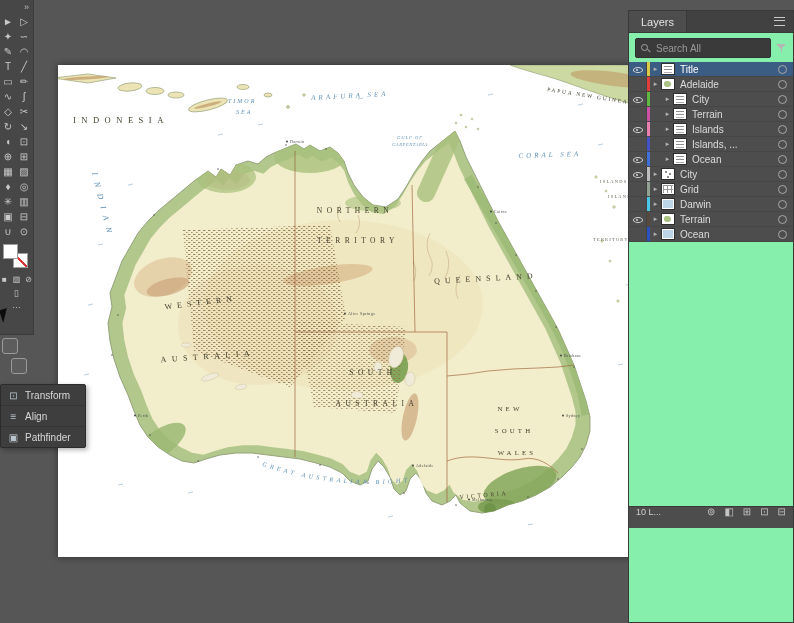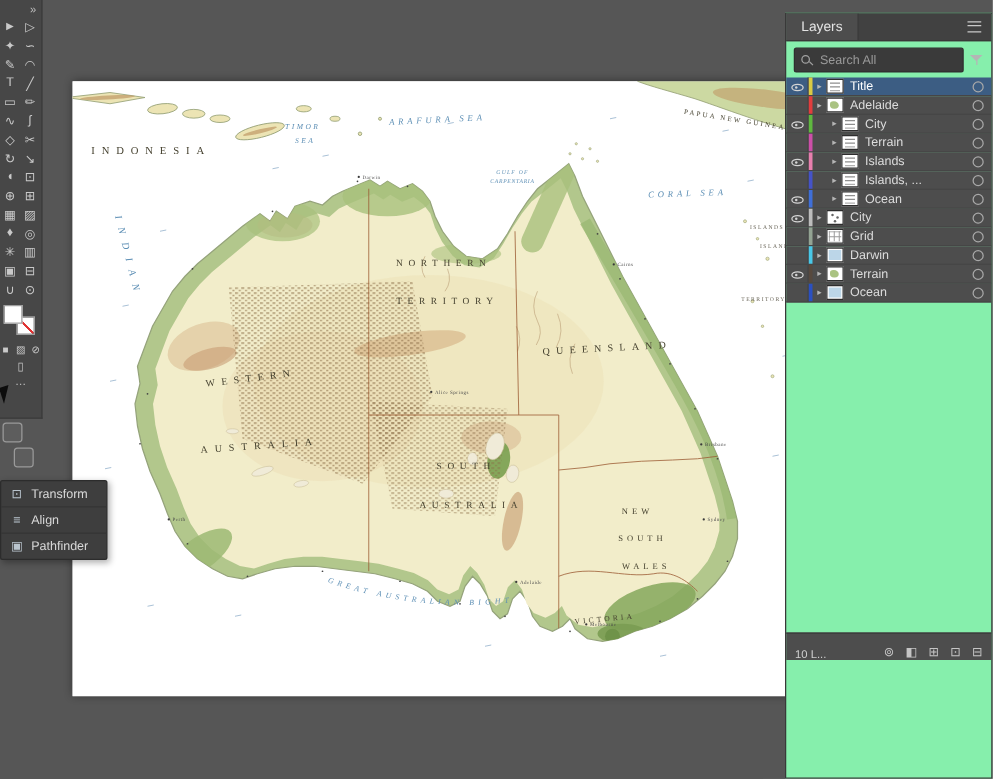--- a/index.html
+++ b/index.html
@@ -91,21 +91,21 @@
   .t-grid::after{content:"";position:absolute;left:1px;top:1px;right:1px;bottom:1px;
                  background:linear-gradient(90deg,#999 1px,transparent 1px),linear-gradient(#999 1px,transparent 1px);
                  background-size:4px 4px;}
   .t-lines::after{content:"";position:absolute;left:1px;top:4px;width:9px;height:2px;border-top:1px solid #6b3f2a;
                   transform:rotate(-8deg);}
   .t-blue::after{content:"";position:absolute;left:1px;top:1px;right:1px;bottom:1px;background:#bcd6e8;}
   .lname{flex:1;white-space:nowrap;overflow:hidden;padding-left:1px;}
   .target{width:7px;min-width:7px;height:7px;border:1px solid #a8a8a8;border-radius:50%;margin-right:6px;}
 
   .lp-footer{position:absolute;left:0;right:0;top:495px;height:21px;border-top:1px solid #3a3a3a;
-             display:flex;align-items:flex-end;padding:0 7px;gap:7px;font-size:9px;color:#cfcfcf;background:#4d4d4d;}
+             display:flex;align-items:flex-start;padding:0 7px;gap:7px;font-size:9px;color:#cfcfcf;background:#4d4d4d;}
   .ficon{color:#c5c5c5;font-size:10px;line-height:10px;}
   .ficon:first-of-type{margin-left:auto;}
 </style>
 </head>
 <body>
 
 <div class="app">
 
   <div class="toolbar">
     <div class="tb-collapse">»</div>

